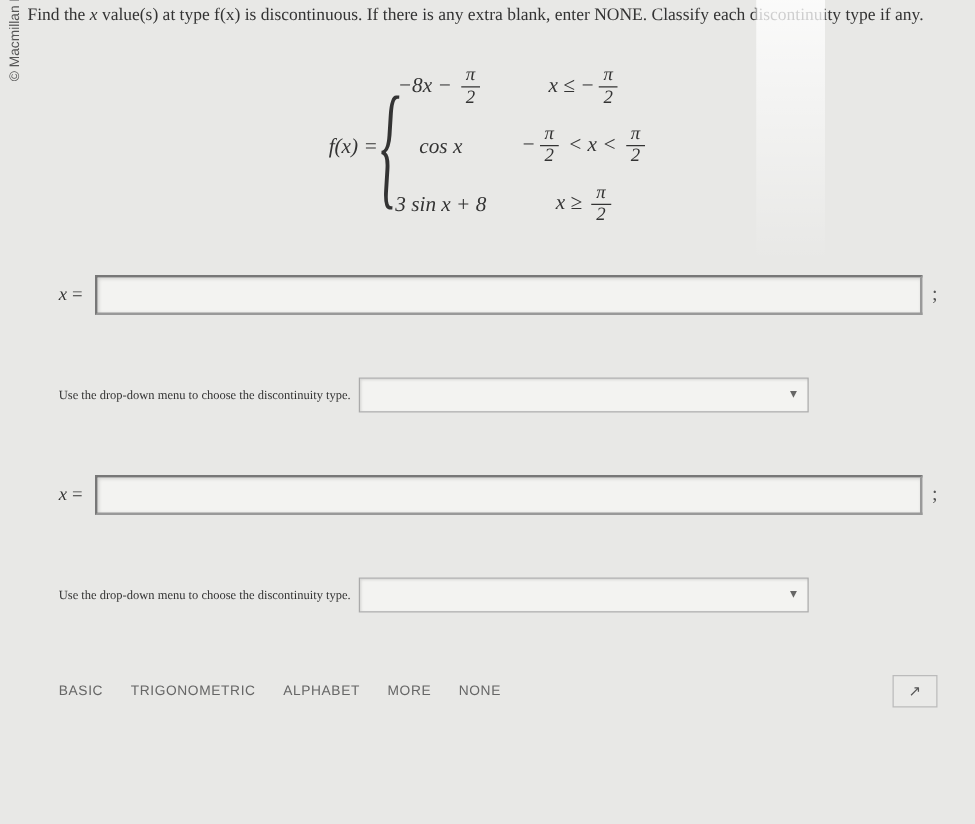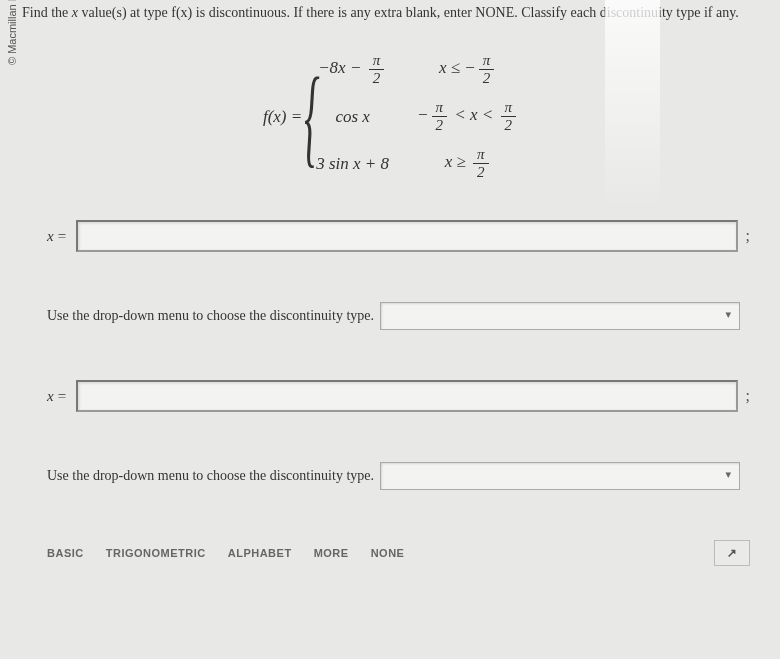--- a/index.html
+++ b/index.html
@@ -85,21 +85,21 @@
       border-top-color: #777;
       border-left-color: #777;
       background: #f3f3f1;
       box-shadow: inset 1px 1px 3px rgba(0,0,0,0.15);
       padding: 0 8px;
       font-size: 14px;
     }
     .semicolon { margin-left: 8px; font-style: normal; color: #555; font-size: 16px;}
     .dd-row {
       margin: 0 10px 50px 25px;
-      font-size: 14px;
+      font-size: 10px;
       display: flex;
       align-items: center;
     }
     .dd-label { font-family: Georgia, serif; }
     .dropdown {
       margin-left: 6px;
       width: 360px;
       height: 28px;
       background: #f3f3f1;
       border: 1px solid #aaa;
@@ -115,21 +115,20 @@
       font-size: 11px;
     }
     .toolbar {
       margin: 30px 10px 0 25px;
       display: flex;
       align-items: center;
       font-family: Arial, sans-serif;
       font-size: 11px;
       color: #666;
       letter-spacing: 0.5px;
-      font-weight: bold;
     }
     .toolbar .tab { margin-right: 22px; cursor: pointer; }
     .toolbar .spacer { flex: 1; }
     .exp-btn {
       width: 36px;
       height: 26px;
       background: #eaeae8;
       border: 1px solid #bbb;
       display: flex;
       align-items: center;

